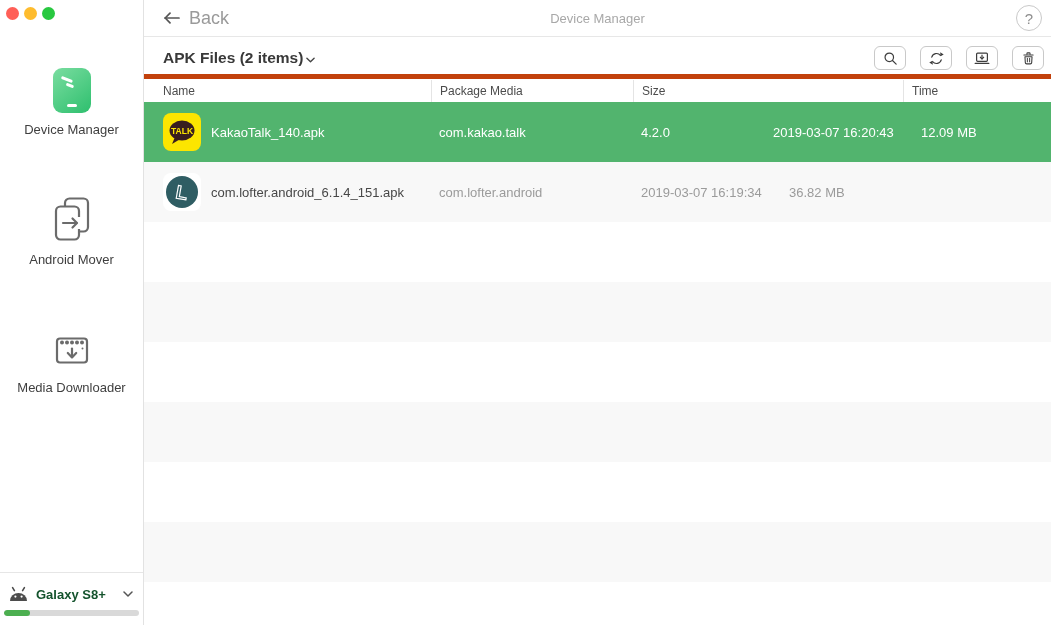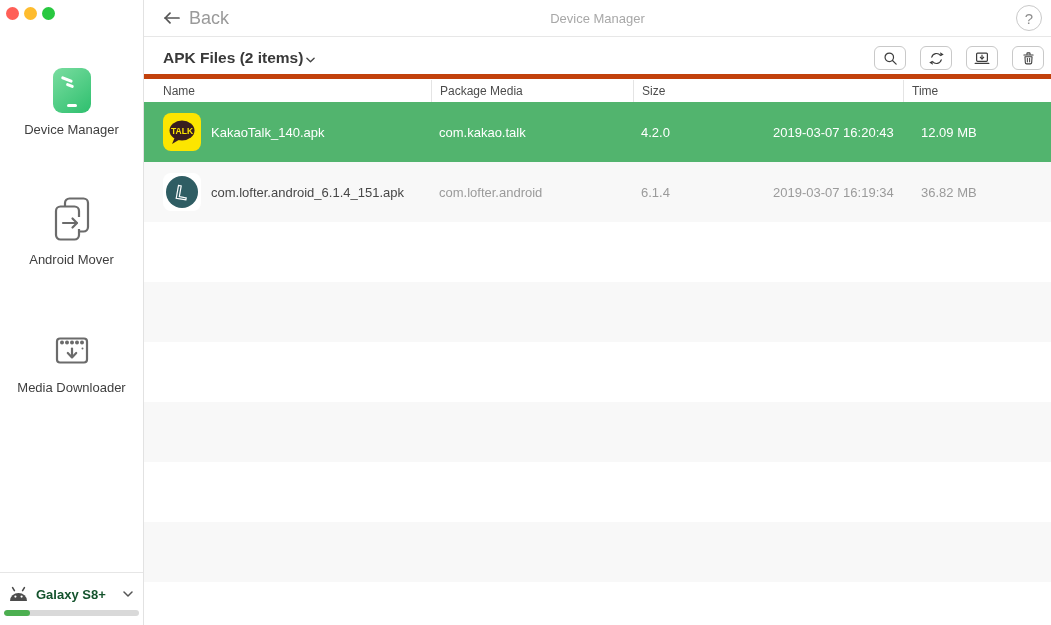--- a/index.html
+++ b/index.html
@@ -248,21 +248,20 @@
       <div class="appicon lofter">
         <div class="lofter-circle">
           <svg width="32" height="32" viewBox="0 0 32 32">
             <text x="16" y="23" text-anchor="middle" font-family="Liberation Sans, sans-serif" font-size="19" font-weight="bold" fill="none" stroke="#fff" stroke-width="1.1" transform="rotate(10 16 16)">L</text>
           </svg>
         </div>
       </div>
       <span class="file-name">com.lofter.android_6.1.4_151.apk</span>
     </div>
     <div class="cell c2">com.lofter.android</div>
-    <div class="cell c3">6.1.4</div>
     <div class="cell c4">2019-03-07 16:19:34</div>
     <div class="cell c5">36.82 MB</div>
   </div>
 
   <div class="stripe s1"></div>
   <div class="stripe s2"></div>
   <div class="stripe s3"></div>
 
 </div>
 

